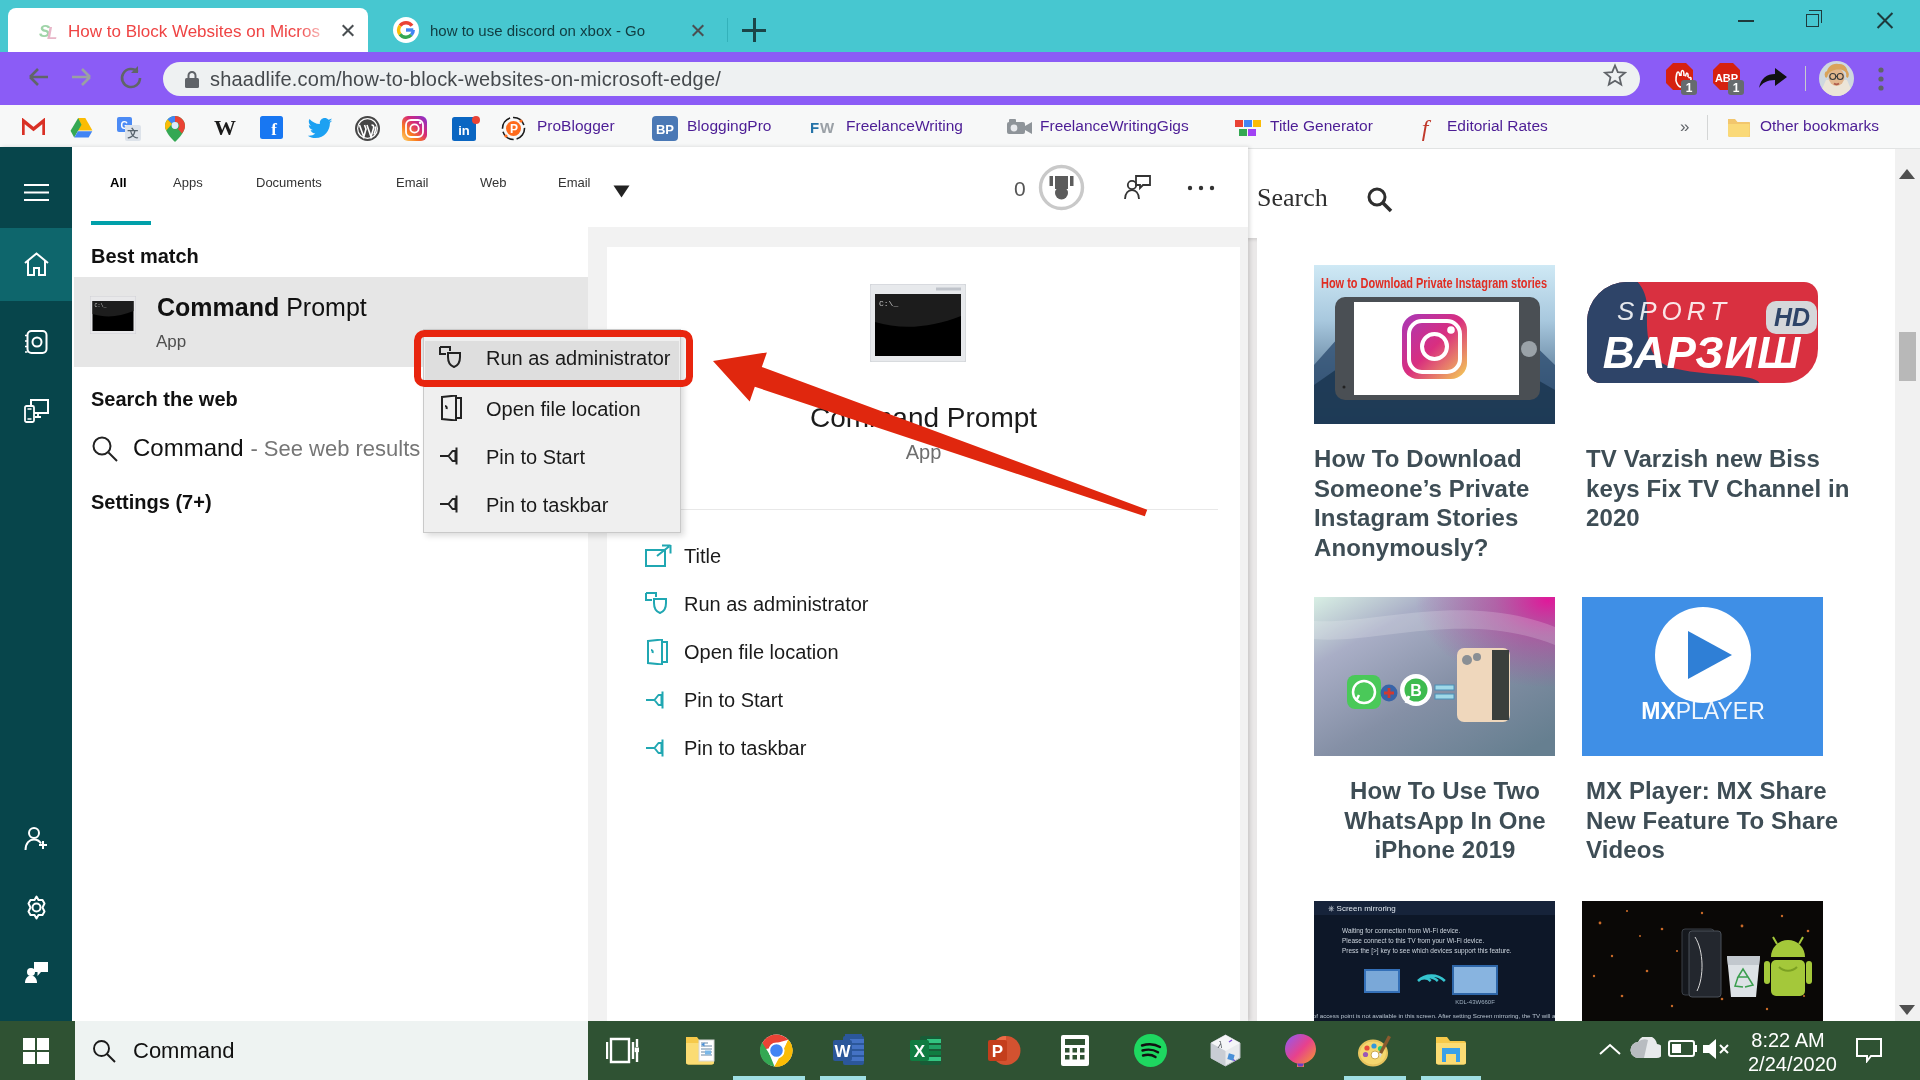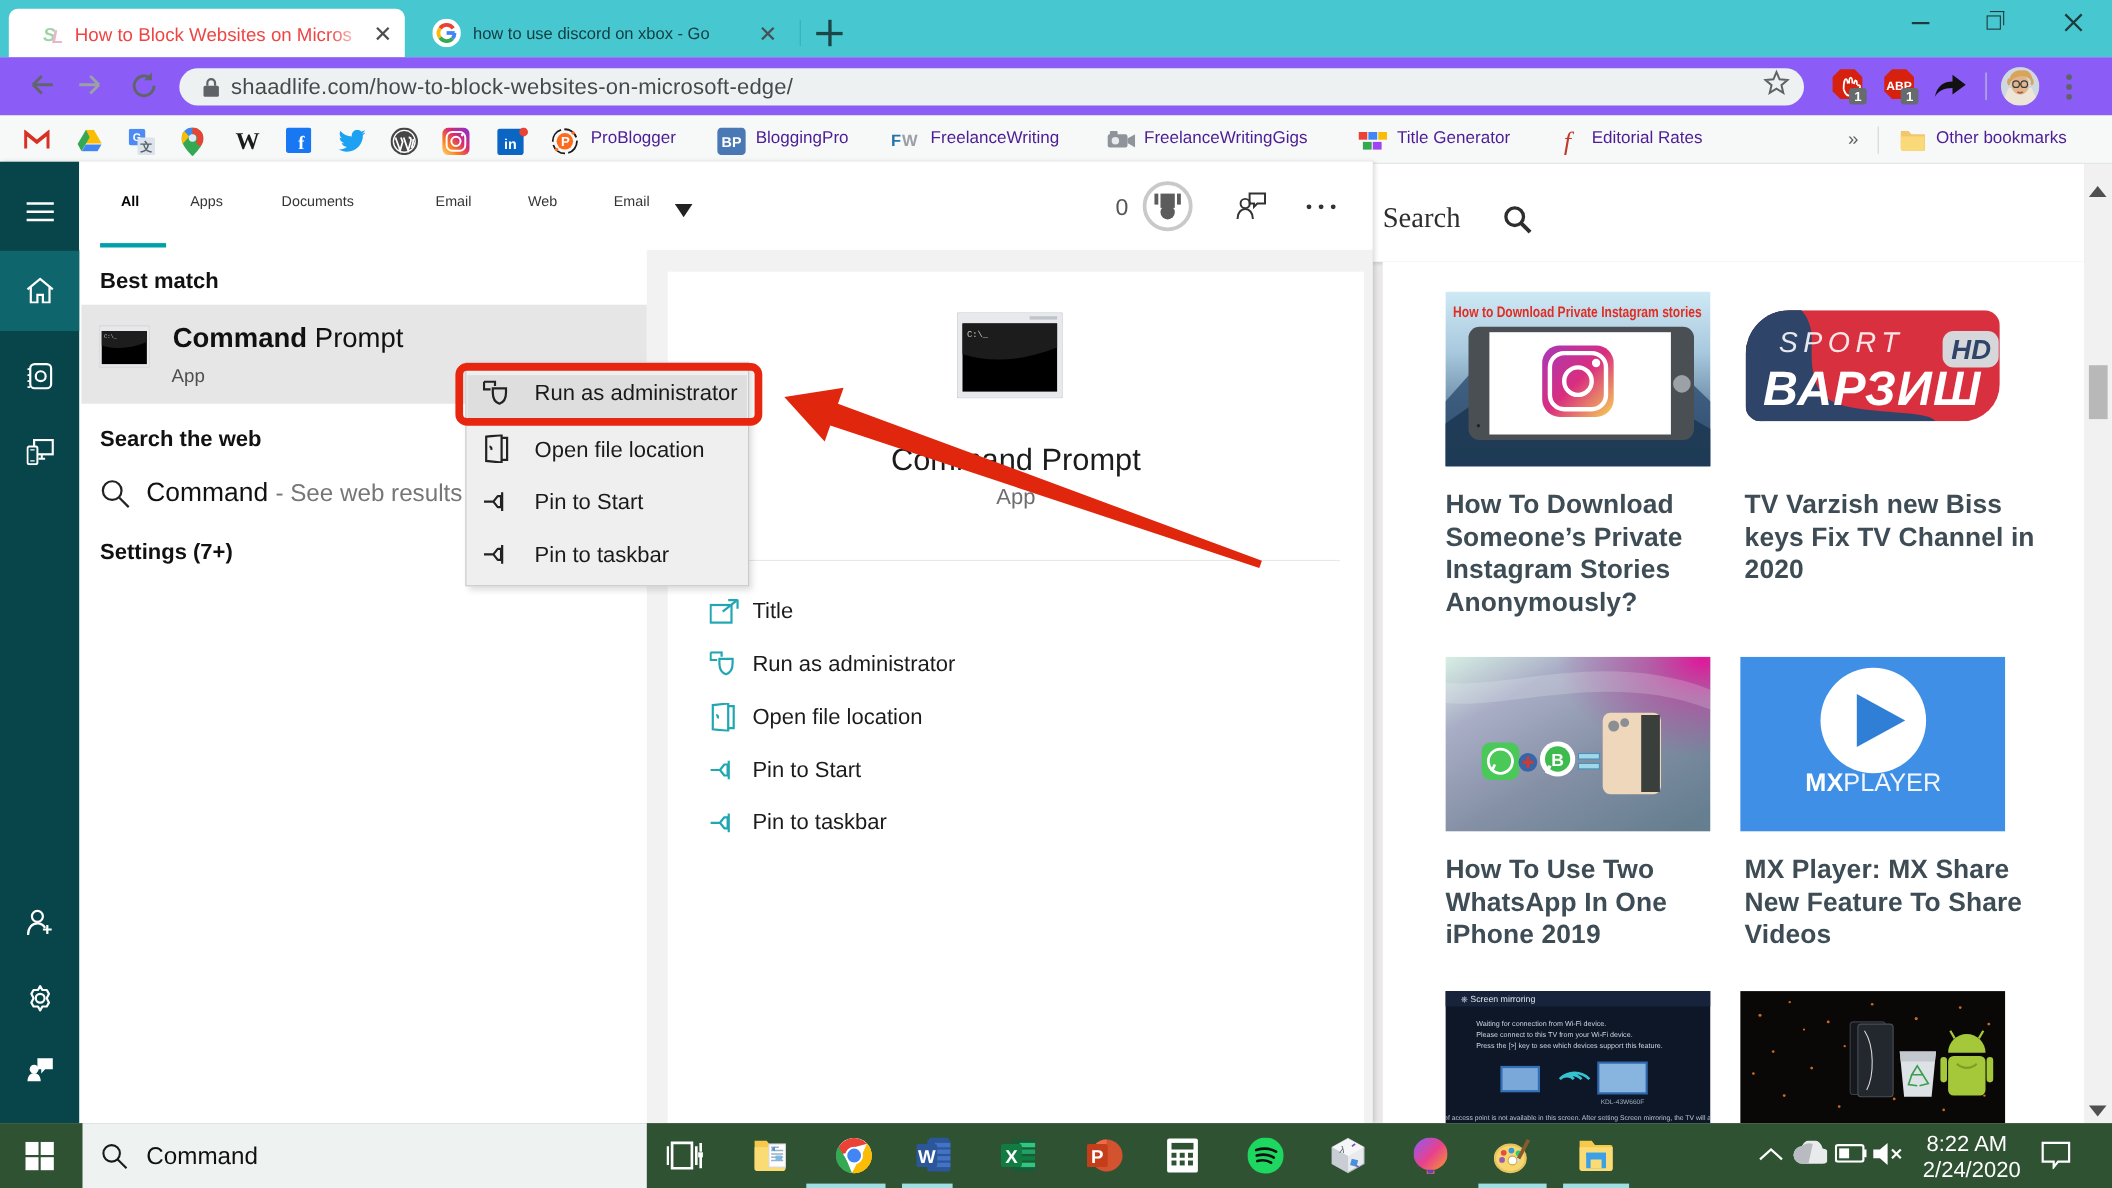--- a/index.html
+++ b/index.html
@@ -382,21 +382,21 @@
         <rect x="178" y="53" width="17" height="70" fill="#3a3f3c"></rect>
         <circle cx="153" cy="63" r="5" fill="#8a8f94"></circle>
           <circle cx="163" cy="60" r="4" fill="#8a8f94"></circle>
       </svg>
       <svg style="position:absolute; left:325px; top:359px;" width="241" height="159" viewBox="0 0 241 159">
         <rect width="241" height="159" fill="#3f8fe6"></rect>
         <circle cx="121" cy="58" r="48" fill="#fff"></circle>
         <path d="M106 34 L150 58 L106 82 Z" fill="#2f7fd6"></path>
         <text x="121" y="122" font-size="23" fill="#fff" text-anchor="middle"><tspan font-weight="bold">MX</tspan><tspan font-weight="normal" opacity=".92">PLAYER</tspan></text>
       </svg>
-      <div class="atitle" style="left:57px; top:538px;">How To Use Two WhatsApp In One iPhone 2019</div>
+      <div class="atitle" style="left:57px; top:538px;text-align:center;">How To Use Two WhatsApp In One iPhone 2019</div>
       <div class="atitle" style="left:329px; top:538px;">MX Player: MX Share New Feature To Share Videos</div>
       <svg style="position:absolute; left:57px; top:663px;" width="241" height="120" viewBox="0 0 241 120">
         <rect width="241" height="120" fill="#0d1728"></rect>
         <rect x="0" y="0" width="241" height="14" fill="#16233a"></rect>
         <text x="14" y="10" font-size="8" fill="#dfe6ee">⎈ Screen mirroring</text>
         <text x="28" y="32" font-size="6.5" fill="#cdd5de">Waiting for connection from Wi-Fi device.</text>
         <text x="28" y="42" font-size="6.5" fill="#cdd5de">Please connect to this TV from your Wi-Fi device.</text>
         <text x="28" y="52" font-size="6.5" fill="#cdd5de">Press the [&gt;] key to see which devices support this feature.</text>
         <rect x="50" y="68" width="36" height="24" fill="#3470b8"></rect>
         <rect x="52" y="70" width="32" height="20" fill="#7aa8d8"></rect>

